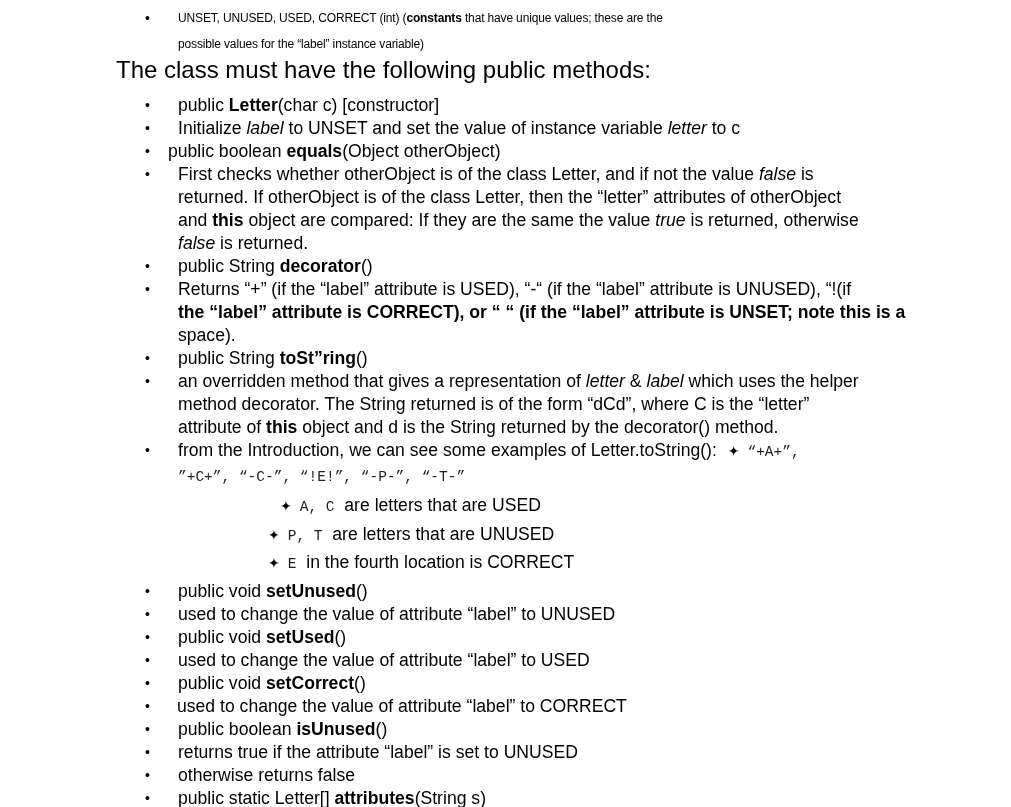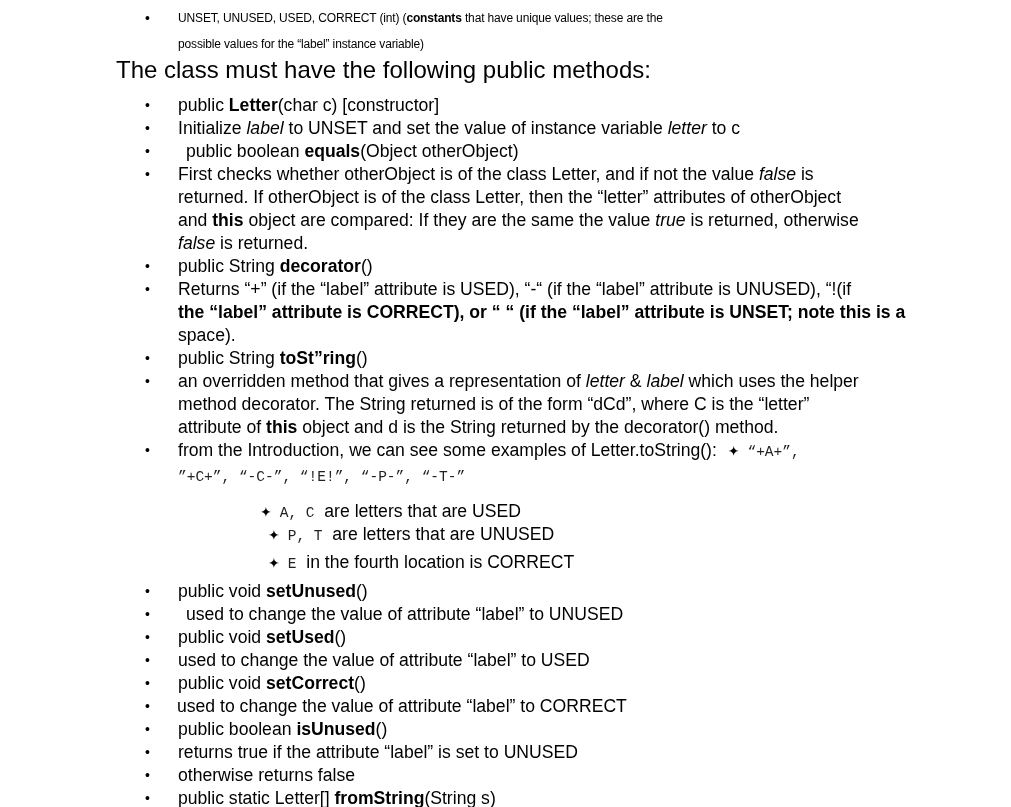--- a/index.html
+++ b/index.html
@@ -24,21 +24,21 @@
 
 <div class="line" style="left:116px;top:58px;font-size:24px;">The class must have the following public methods:</div>
 
 <span class="bullet" style="left:145px;top:94px;">•</span>
 <div class="line" style="left:178px;top:94px;"><span>public </span><b>Letter</b><span>(char c) [constructor]</span></div>
 
 <span class="bullet" style="left:145px;top:117px;">•</span>
 <div class="line" style="left:178px;top:117px;"><span>Initialize </span><i>label</i><span> to UNSET and set the value of instance variable </span><i>letter</i><span> to c</span></div>
 
 <span class="bullet" style="left:145px;top:140px;">•</span>
-<div class="line" style="left:186px;top:140px;"><span>public boolean </span><b>equals</b><span>(Object otherObject)</span></div>
+<div class="line" style="left:168px;top:140px;"><span>public boolean </span><b>equals</b><span>(Object otherObject)</span></div>
 
 <span class="bullet" style="left:145px;top:163px;">•</span>
 <div class="line" style="left:178px;top:163px;"><span>First checks whether otherObject is of the class Letter, and if not the value </span><i>false</i><span> is</span></div>
 <div class="line" style="left:178px;top:186px;">returned. If otherObject is of the class Letter, then the “letter” attributes of otherObject</div>
 <div class="line" style="left:178px;top:209px;"><span>and </span><b>this</b><span> object are compared: If they are the same the value </span><i>true</i><span> is returned, otherwise</span></div>
 <div class="line" style="left:178px;top:232px;"><i>false</i><span> is returned.</span></div>
 
 <span class="bullet" style="left:145px;top:255px;">•</span>
 <div class="line" style="left:178px;top:255px;"><span>public String </span><b>decorator</b><span>()</span></div>
 
@@ -52,40 +52,40 @@
 
 <span class="bullet" style="left:145px;top:370px;">•</span>
 <div class="line" style="left:178px;top:370px;"><span>an overridden method that gives a representation of </span><i>letter</i><span> &amp; </span><i>label</i><span> which uses the helper</span></div>
 <div class="line" style="left:178px;top:393px;">method decorator. The String returned is of the form “dCd”, where C is the “letter”</div>
 <div class="line" style="left:178px;top:416px;"><span>attribute of </span><b>this</b><span> object and d is the String returned by the decorator() method.</span></div>
 
 <span class="bullet" style="left:145px;top:439px;">•</span>
 <div class="line" style="left:178px;top:439px;"><span>from the Introduction, we can see some examples of Letter.toString():</span> <span class="star" style="margin-left:6px;">✦</span><span class="mono">“+A+”,</span></div>
 <div class="line" style="left:178px;top:464px;"><span class="mono">”+C+”, “-C-”, “!E!”, “-P-”, “-T-”</span></div>
 
-<div class="line" style="left:260px;top:494px;margin-top:6px;"><span class="star">✦</span><span class="mono">A, C</span>&nbsp; <span>are letters that are USED</span></div>
+<div class="line" style="left:280px;top:494px;"><span class="star">✦</span><span class="mono">A, C</span>&nbsp; <span>are letters that are USED</span></div>
 <div class="line" style="left:268px;top:523px;"><span class="star">✦</span><span class="mono">P, T</span>&nbsp; <span>are letters that are UNUSED</span></div>
 <div class="line" style="left:268px;top:551px;"><span class="star">✦</span><span class="mono">E</span>&nbsp; <span>in the fourth location is  CORRECT</span></div>
 
 <span class="bullet" style="left:145px;top:580px;">•</span>
 <div class="line" style="left:178px;top:580px;"><span>public void </span><b>setUnused</b><span>()</span></div>
 <span class="bullet" style="left:145px;top:603px;">•</span>
-<div class="line" style="left:178px;top:603px;margin-left:8px;">used to change the value of attribute “label” to UNUSED</div>
+<div class="line" style="left:178px;top:603px;">used to change the value of attribute “label” to UNUSED</div>
 
 <span class="bullet" style="left:145px;top:626px;">•</span>
 <div class="line" style="left:178px;top:626px;"><span>public void </span><b>setUsed</b><span>()</span></div>
 <span class="bullet" style="left:145px;top:649px;">•</span>
 <div class="line" style="left:178px;top:649px;">used to change the value of attribute “label” to USED</div>
 
 <span class="bullet" style="left:145px;top:672px;">•</span>
 <div class="line" style="left:178px;top:672px;"><span>public void </span><b>setCorrect</b><span>()</span></div>
 <span class="bullet" style="left:145px;top:695px;">•</span>
 <div class="line" style="left:177px;top:695px;">used to change the value of attribute “label” to CORRECT</div>
 
 <span class="bullet" style="left:145px;top:718px;">•</span>
 <div class="line" style="left:178px;top:718px;"><span>public boolean </span><b>isUnused</b><span>()</span></div>
 <span class="bullet" style="left:145px;top:741px;">•</span>
 <div class="line" style="left:178px;top:741px;">returns true if the attribute “label” is set to UNUSED</div>
 <span class="bullet" style="left:145px;top:764px;">•</span>
 <div class="line" style="left:178px;top:764px;">otherwise returns false</div>
 
 <span class="bullet" style="left:145px;top:787px;">•</span>
-<div class="line" style="left:178px;top:787px;"><span>public static Letter[] </span><b>fromString</b><span>(String s)</span></div>
+<div class="line" style="left:178px;top:787px;"><span>public static Letter[] </span><b>attributes</b><span>(String s)</span></div>
 
 </body></html>

